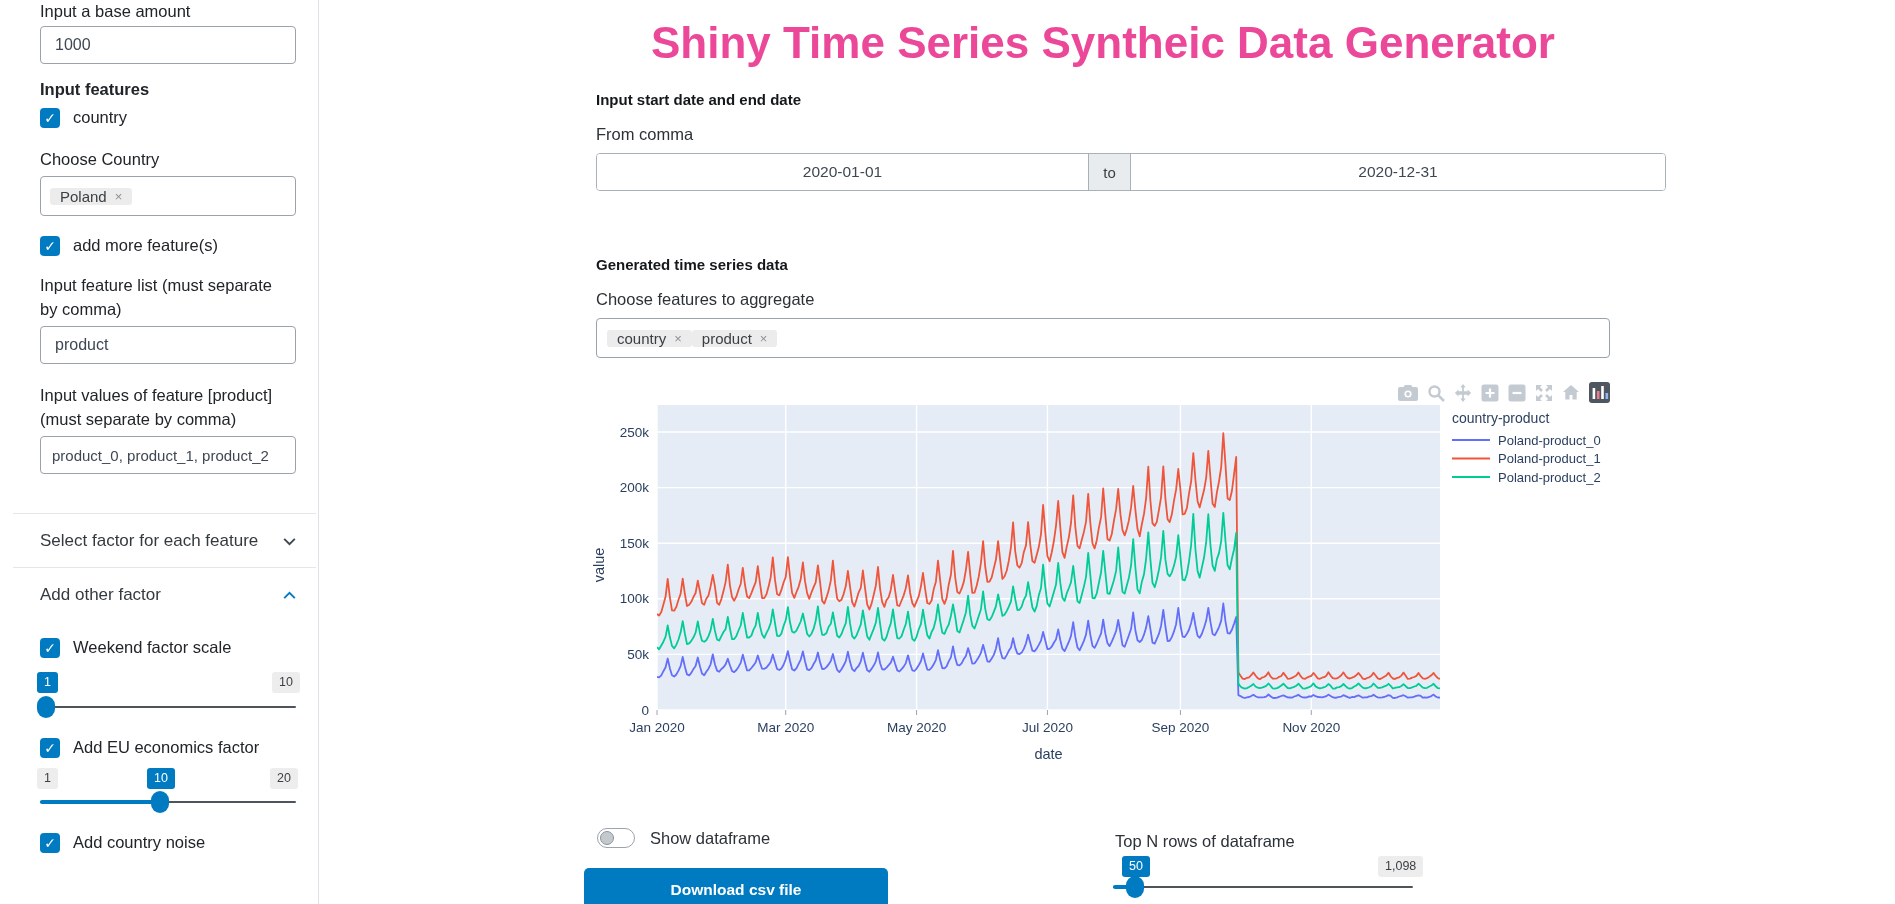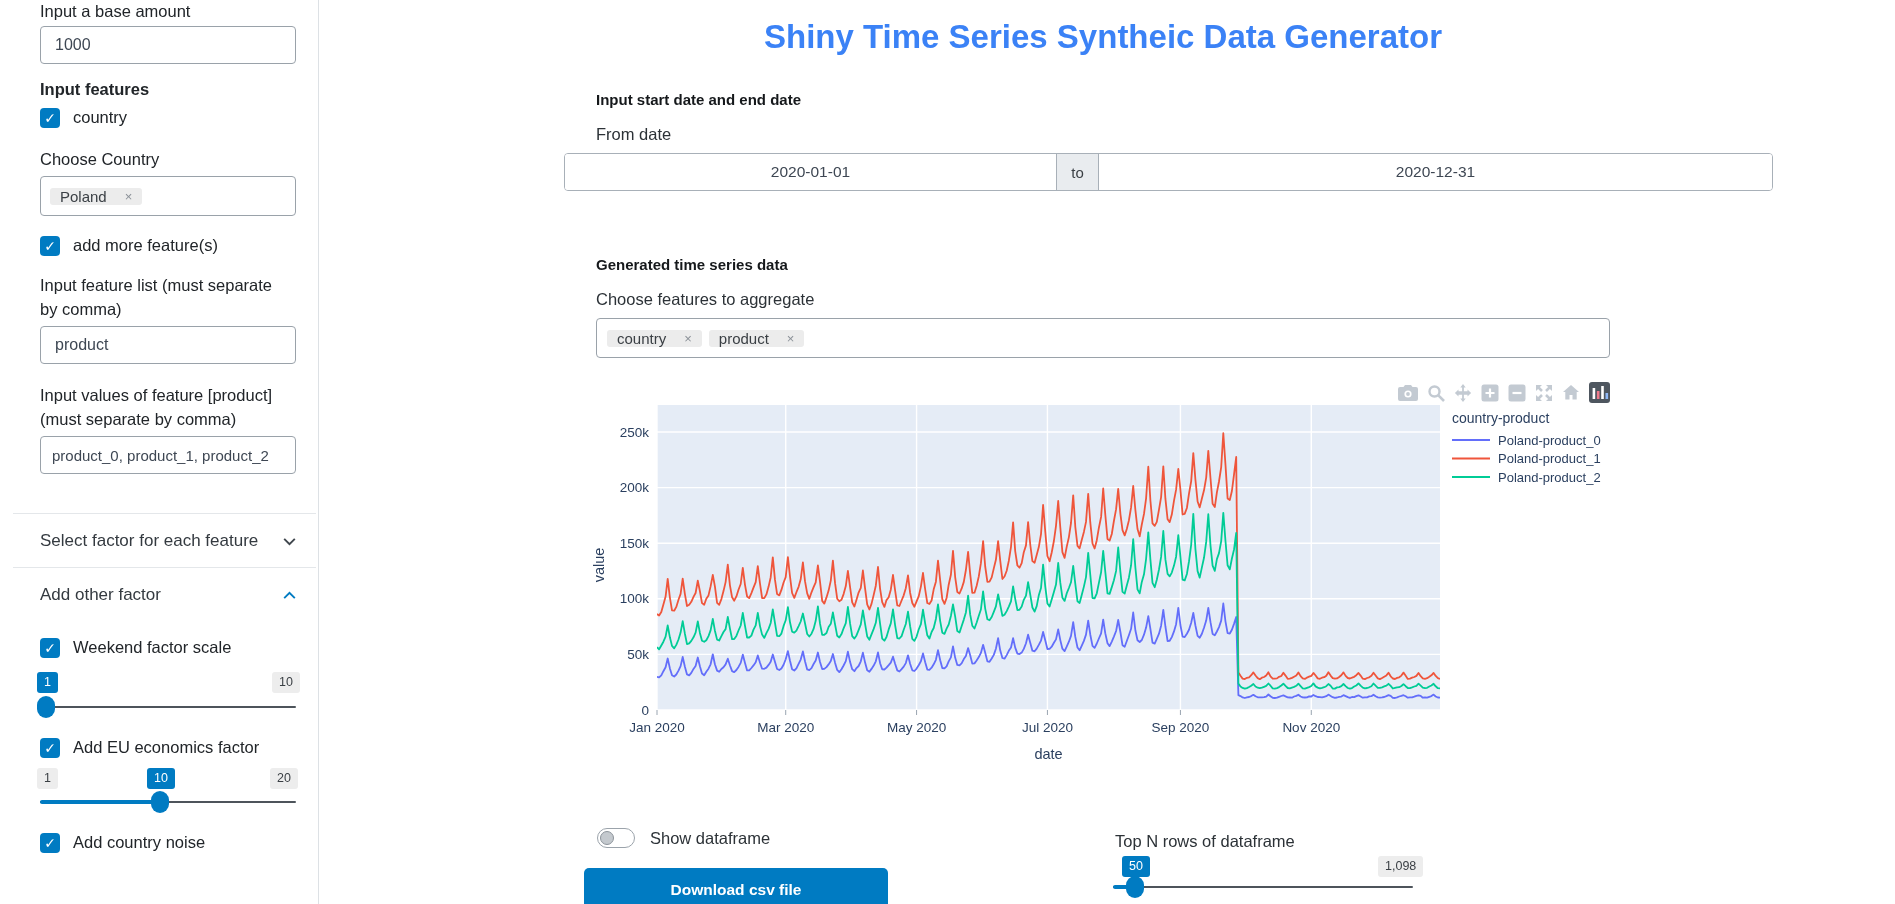--- a/index.html
+++ b/index.html
@@ -6,21 +6,21 @@
   body{font-family:"Liberation Sans","DejaVu Sans",sans-serif;color:#212529;}
   #stage{position:relative;width:1895px;height:904px;overflow:hidden;background:#fff;}
   .abs{position:absolute;}
   
   #sidebar{position:absolute;left:0;top:0;width:318px;height:904px;background:#fff;border-right:1px solid #dde1e5;}
   .lbl{font-size:16.5px;color:#212529;line-height:1.45;}
   .lbl.b{font-weight:700;}
   .tinput{box-sizing:border-box;border:1px solid #9aa2aa;border-radius:4px;background:#fff;
           font-family:inherit;font-size:16px;color:#3e4753;padding:0 14px;outline:none;}
   .selbox{box-sizing:border-box;border:1px solid #9aa2aa;border-radius:4px;background:#fff;display:flex;align-items:center;padding:0 9px;}
-  .tag{background:#ececec;border-radius:3px;padding:0 10px;font-size:15px;color:#3a3f44;display:inline-flex;align-items:center;gap:18px;margin-right:7px;}
+  .tag{background:#ececec;border-radius:3px;padding:0 10px;font-size:15px;color:#3a3f44;display:inline-flex;align-items:center;gap:8px;}
   .tag .x{color:#8a9097;font-size:13px;}
   .cb{width:20px;height:20px;border-radius:4px;background:#007bc2;color:#fff;display:flex;align-items:center;justify-content:center;
       font-size:14px;font-weight:700;line-height:1;}
   .cbrow{display:flex;align-items:center;gap:13px;}
   .hr{position:absolute;left:13px;width:303px;border-top:1px solid #e4e7ea;}
   .collapse-row{display:flex;align-items:center;justify-content:space-between;width:258px;cursor:pointer;}
   .collapse-row .t{font-size:17px;color:#343a40;}
   .badge{display:inline-block;font-size:12.5px;line-height:1;padding:4px 7px;border-radius:3px;}
   .badge.blue{background:#007bc2;color:#fff;}
   .badge.grey{background:#ededed;color:#3a3f44;}
@@ -117,26 +117,26 @@
     <div class="track" style="left:40px;top:801px;width:256px;"></div>
     <div class="fill" style="left:40px;top:800px;width:120px;"></div>
     <div class="handle" style="left:151px;top:791px;"></div>
 
     <div class="abs cbrow" style="left:40px;top:831px;">
       <span class="cb">✓</span>
       <span class="lbl">Add country noise</span>
     </div>
   </div>
 
-  <div class="abs" style="left:596px;top:18px;width:1014px;text-align:center;font-size:33px;font-weight:700;color:#3b82f6;">Shiny Time Series Syntheic Data Generator</div>
+  <div class="abs" style="left:596px;top:18px;width:1014px;text-align:center;font-size:44px;font-weight:700;color:#ec4899;">Shiny Time Series Syntheic Data Generator</div>
 
   <div class="abs h2" style="left:596px;top:91px;">Input start date and end date</div>
-  <div class="abs sub" style="left:596px;top:125px;">From date</div>
-
-  <div class="abs dgroup" style="left:564px;top:153px;width:1209px;">
+  <div class="abs sub" style="left:596px;top:125px;">From comma</div>
+
+  <div class="abs dgroup" style="left:596px;top:153px;width:1070px;">
     <input style="width: 487px;" value="2020-01-01">
     <span class="to">to</span>
     <input style="flex: 1 1 0%;" value="2020-12-31">
   </div>
 
   <div class="abs h2" style="left:596px;top:256px;">Generated time series data</div>
   <div class="abs sub" style="left:596px;top:290px;">Choose features to aggregate</div>
 
   <div class="abs tagbox" style="left:596px;top:318px;width:1014px;height:40px;">
     <span class="tag">

